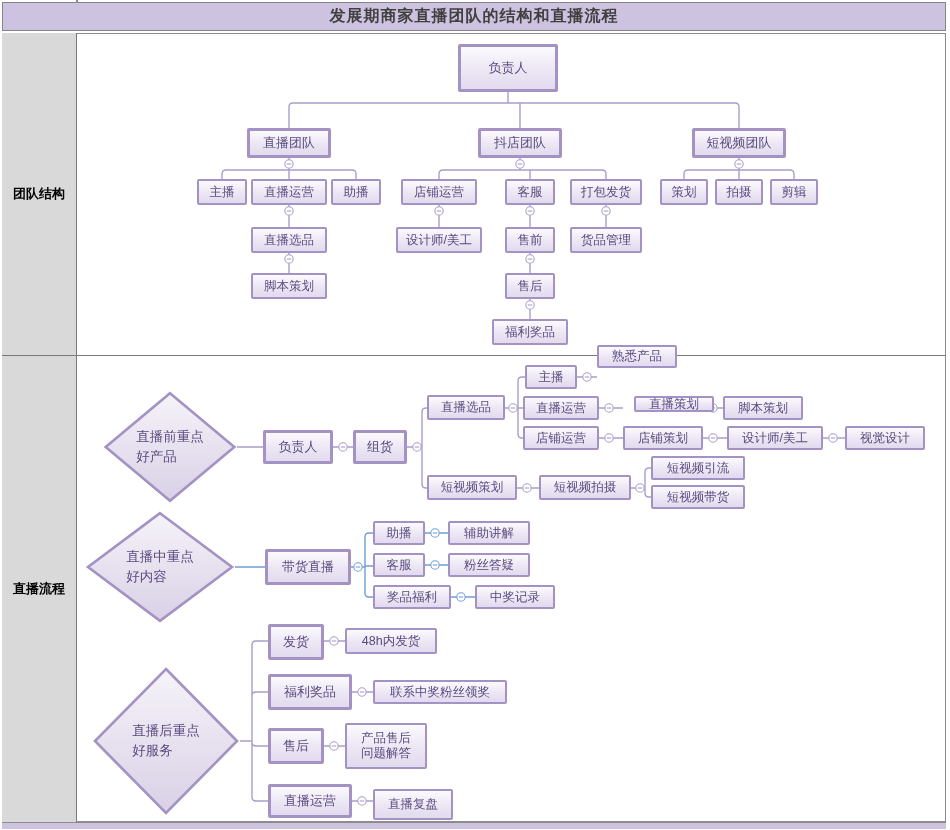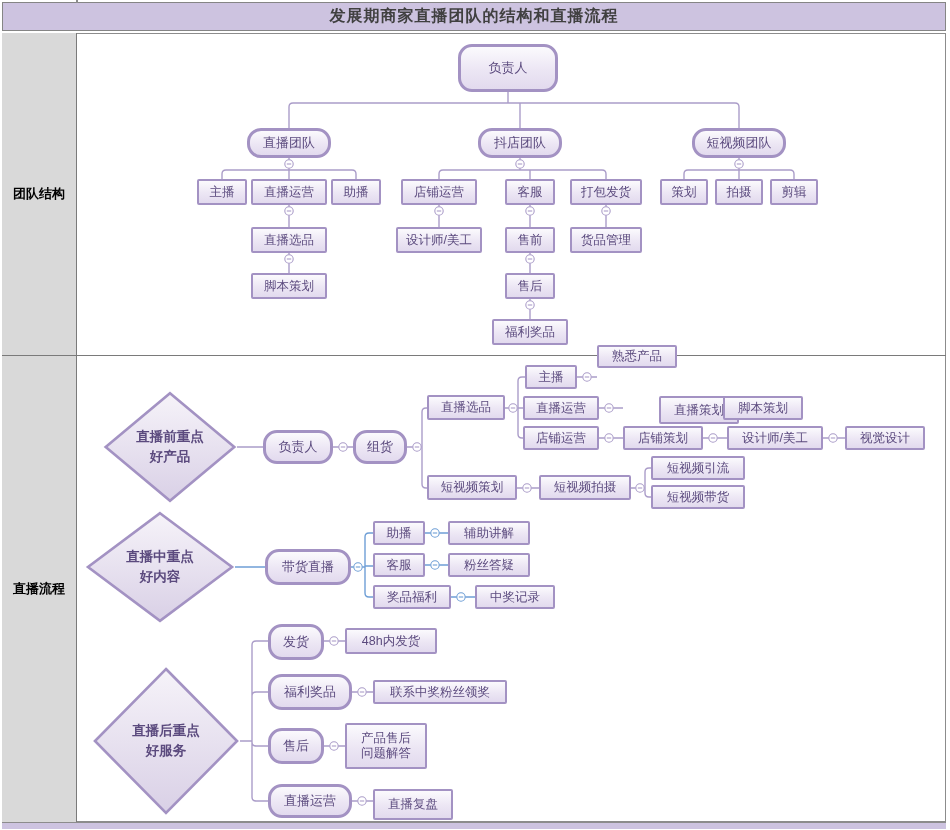--- a/index.html
+++ b/index.html
@@ -23,26 +23,26 @@
   .wire{fill:none;stroke-width:1.4px;}
   .wire-p{stroke:var(--wire_purple);}
   .wire-b{stroke:var(--wire_blue);}
   .tg{stroke-width:1.1px;fill:none;}
   .tg-p{stroke:var(--wire_purple);}
   .tg-b{stroke:var(--wire_blue);}
   .node{position:absolute;z-index:3;box-sizing:border-box;border:2px solid var(--node_border);
         border-radius:2px;background:linear-gradient(180deg,#fbfafd 0%,#ece6f4 55%,#e2daee 100%);
         color:var(--node_text);display:flex;align-items:center;justify-content:center;text-align:center;
         font-size:12.5px;line-height:1.2;white-space:pre-line;}
-  .node.lg{border-width:3px;font-size:13px;border-radius:14px;}
+  .node.lg{border-width:3px;font-size:13px;}
   .diamond{position:absolute;z-index:3;}
   .diamond svg{position:absolute;left:0;top:0;width:100%;height:100%;overflow:visible;}
   .diamond polygon{fill:url(#dgrad);stroke:var(--node_border);stroke-width:2.6px;}
   .dlabel{position:absolute;left:0;top:0;right:0;bottom:0;display:flex;align-items:center;
-          justify-content:center;text-align:center;font-size:13.5px;font-weight:bold;
+          justify-content:center;text-align:left;font-size:13.5px;font-weight:normal;
           color:var(--node_text);white-space:pre-line;line-height:1.45;}
 </style>
 </head>
 <body>
 
 <div class="sheet">
 
   <div class="titlebar">发展期商家直播团队的结构和直播流程</div>
   <div class="top-tick"></div>
   <div class="frame"></div>
@@ -152,21 +152,21 @@
       </svg>
     <div class="dlabel">直播前重点
 好产品</div>
   </div>
   <div class="node lg" style="left:263px;top:430px;width:70px;height:34px">负责人</div>
   <div class="node lg" style="left:353px;top:430px;width:54px;height:34px">组货</div>
   <div class="node" style="left:427px;top:395px;width:78px;height:25px">直播选品</div>
   <div class="node" style="left:525px;top:365px;width:52px;height:24px">主播</div>
   <div class="node" style="left:597px;top:345px;width:80px;height:23px">熟悉产品</div>
   <div class="node" style="left:523px;top:396px;width:76px;height:24px">直播运营</div>
-  <div class="node" style="left:659px;top:396px;width:80px;height:28px">直播策划</div>
+  <div class="node" style="left:634px;top:396px;width:80px;height:16px">直播策划</div>
   <div class="node" style="left:723px;top:396px;width:80px;height:24px">脚本策划</div>
   <div class="node" style="left:523px;top:426px;width:76px;height:24px">店铺运营</div>
   <div class="node" style="left:623px;top:426px;width:80px;height:24px">店铺策划</div>
   <div class="node" style="left:727px;top:426px;width:96px;height:24px">设计师/美工</div>
   <div class="node" style="left:845px;top:426px;width:80px;height:24px">视觉设计</div>
   <div class="node" style="left:427px;top:475px;width:90px;height:25px">短视频策划</div>
   <div class="node" style="left:539px;top:475px;width:92px;height:25px">短视频拍摄</div>
   <div class="node" style="left:651px;top:456px;width:94px;height:24px">短视频引流</div>
   <div class="node" style="left:651px;top:485px;width:94px;height:24px">短视频带货</div>
 

